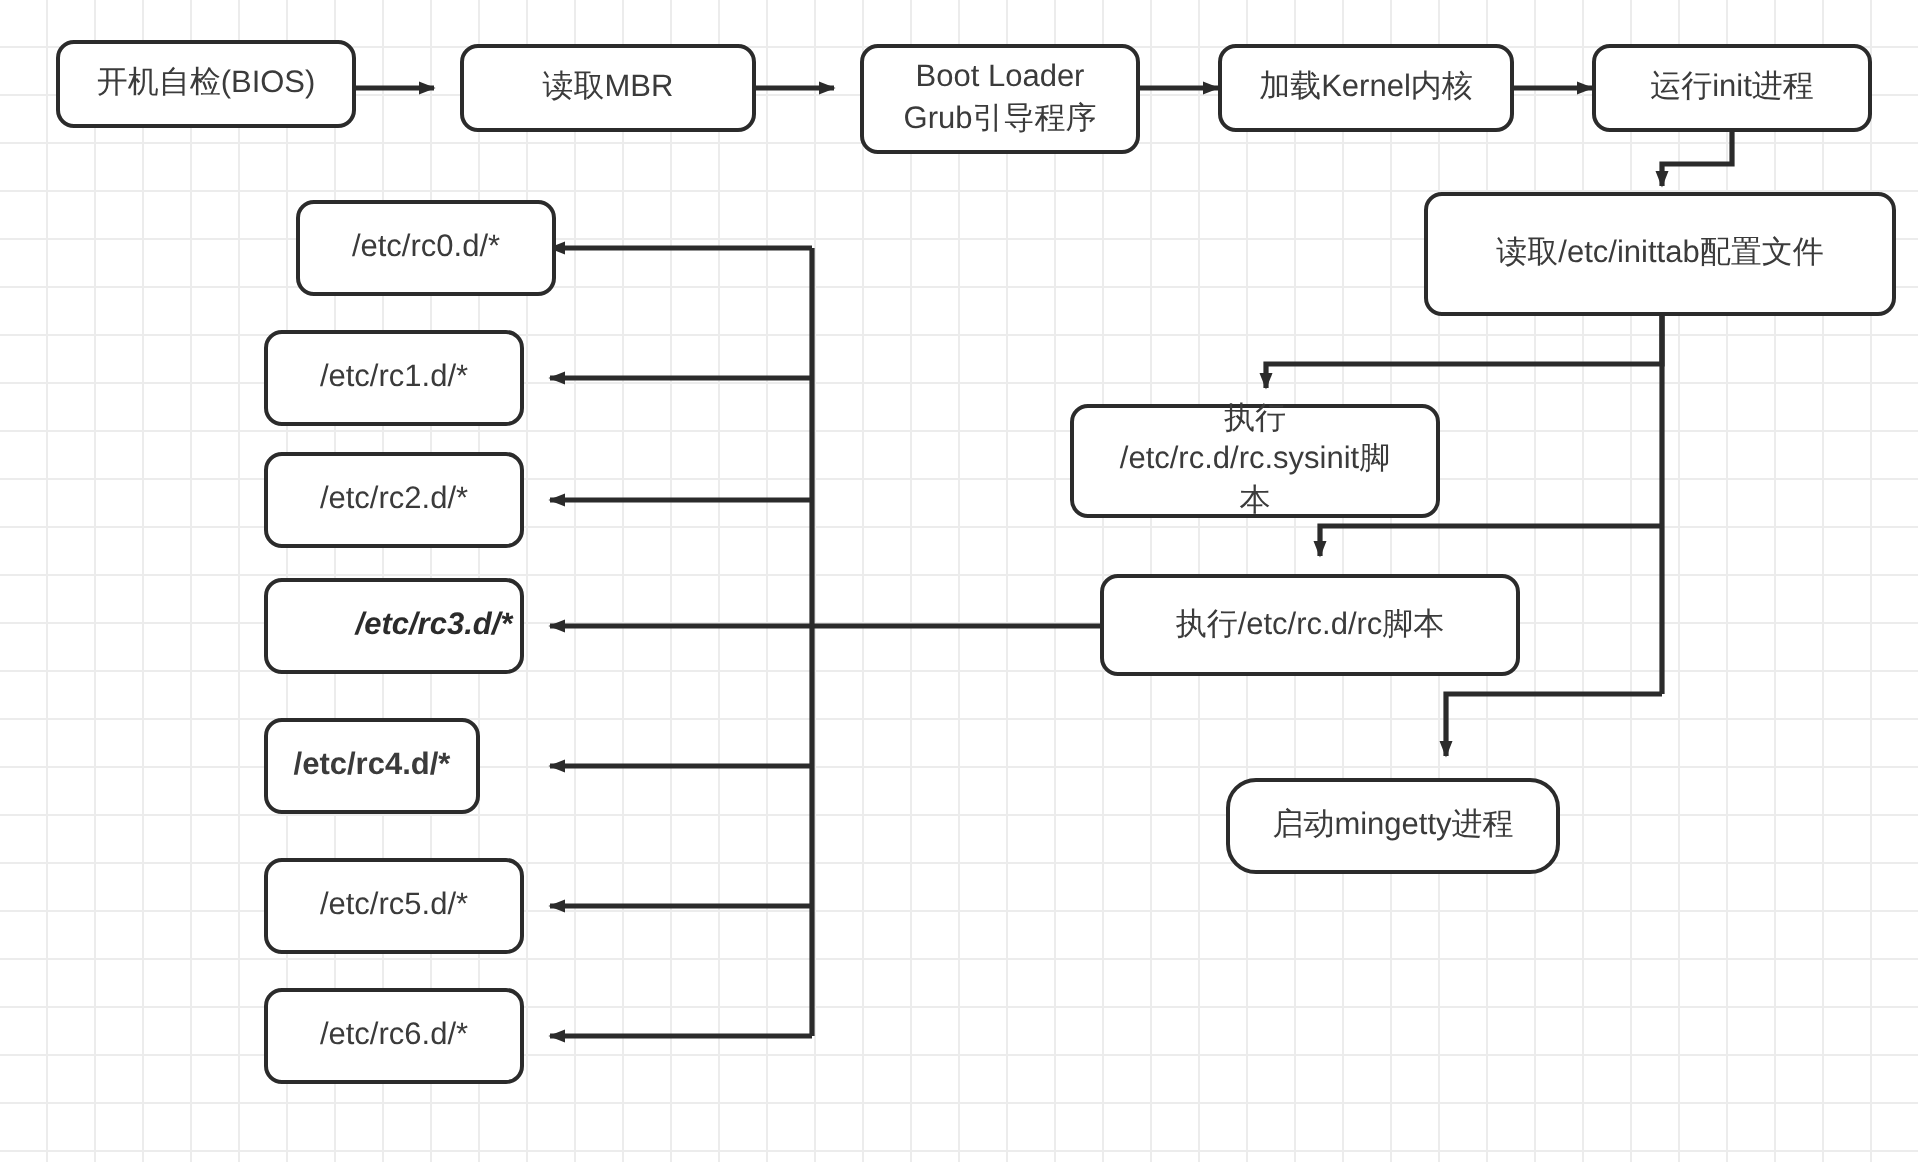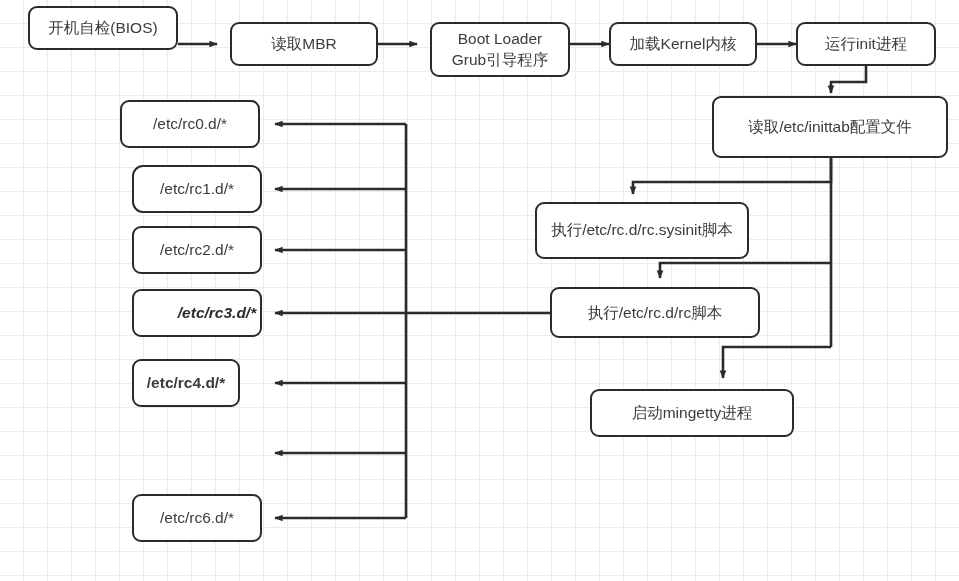--- a/index.html
+++ b/index.html
@@ -87,21 +87,21 @@
       <path d="M406,124 L275,124" marker-end="url(#arrow)"></path>
       <path d="M406,189 L275,189" marker-end="url(#arrow)"></path>
       <path d="M406,250 L275,250" marker-end="url(#arrow)"></path>
       <path d="M406,313 L275,313" marker-end="url(#arrow)"></path>
       <path d="M406,383 L275,383" marker-end="url(#arrow)"></path>
       <path d="M406,453 L275,453" marker-end="url(#arrow)"></path>
       <path d="M406,518 L275,518" marker-end="url(#arrow)"></path>
     </g>
   </svg>
 
-  <div class="node" style="left:28px; top:6px; width:150px; height:44px;">
+  <div class="node" style="left:28px; top:20px; width:150px; height:44px;">
     <span>开机自检(BIOS)</span>
   </div>
 
   <div class="node" style="left:230px; top:22px; width:148px; height:44px;">
     <span>读取MBR</span>
   </div>
 
   <div class="node multiline" style="left:430px; top:22px; width:140px; height:55px; flex-direction:column;">
     <span>Boot Loader</span>
     <span>Grub引导程序</span>
@@ -112,52 +112,55 @@
   </div>
 
   <div class="node" style="left:796px; top:22px; width:140px; height:44px;">
     <span>运行init进程</span>
   </div>
 
   <div class="node" style="left:712px; top:96px; width:236px; height:62px;">
     <span>读取/etc/inittab配置文件</span>
   </div>
 
-  <div class="node multiline" style="left:535px; top:202px; width:214px; height:57px; flex-direction:row;">
+  <div class="node multiline" style="left:535px; top:202px; width:185px; height:57px; flex-direction:column;">
     <span>执行</span>
     <span>/etc/rc.d/rc.sysinit脚</span>
     <span>本</span>
   </div>
 
   <div class="node" style="left:550px; top:287px; width:210px; height:51px;">
     <span>执行/etc/rc.d/rc脚本</span>
   </div>
 
-  <div class="node" style="left:590px; top:389px; width:204px; height:48px;">
+  <div class="node" style="left:613px; top:389px; width:167px; height:48px;border-radius:15px;">
     <span>启动mingetty进程</span>
   </div>
 
-  <div class="node" style="left:120px; top:100px; width:140px; height:48px;">
+  <div class="node" style="left:148px; top:100px; width:130px; height:48px;">
     <span>/etc/rc0.d/*</span>
   </div>
 
-  <div class="node" style="left:132px; top:165px; width:130px; height:48px;border-radius:11px;">
+  <div class="node" style="left:132px; top:165px; width:130px; height:48px;">
     <span>/etc/rc1.d/*</span>
   </div>
 
   <div class="node" style="left:132px; top:226px; width:130px; height:48px;">
     <span>/etc/rc2.d/*</span>
   </div>
 
   <div class="node bold-italic" style="left:132px; top:289px; width:130px; height:48px;">
     <span>/etc/rc3.d/*</span>
   </div>
 
   <div class="node" style="left:132px; top:359px; width:108px; height:48px;font-weight:bold;">
     <span>/etc/rc4.d/*</span>
   </div>
 
+  <div class="node" style="left:132px; top:429px; width:130px; height:48px;">
+    <span>/etc/rc5.d/*</span>
+  </div>
 
   <div class="node" style="left:132px; top:494px; width:130px; height:48px;">
     <span>/etc/rc6.d/*</span>
   </div>
 
 </div>
 
 </body></html>

